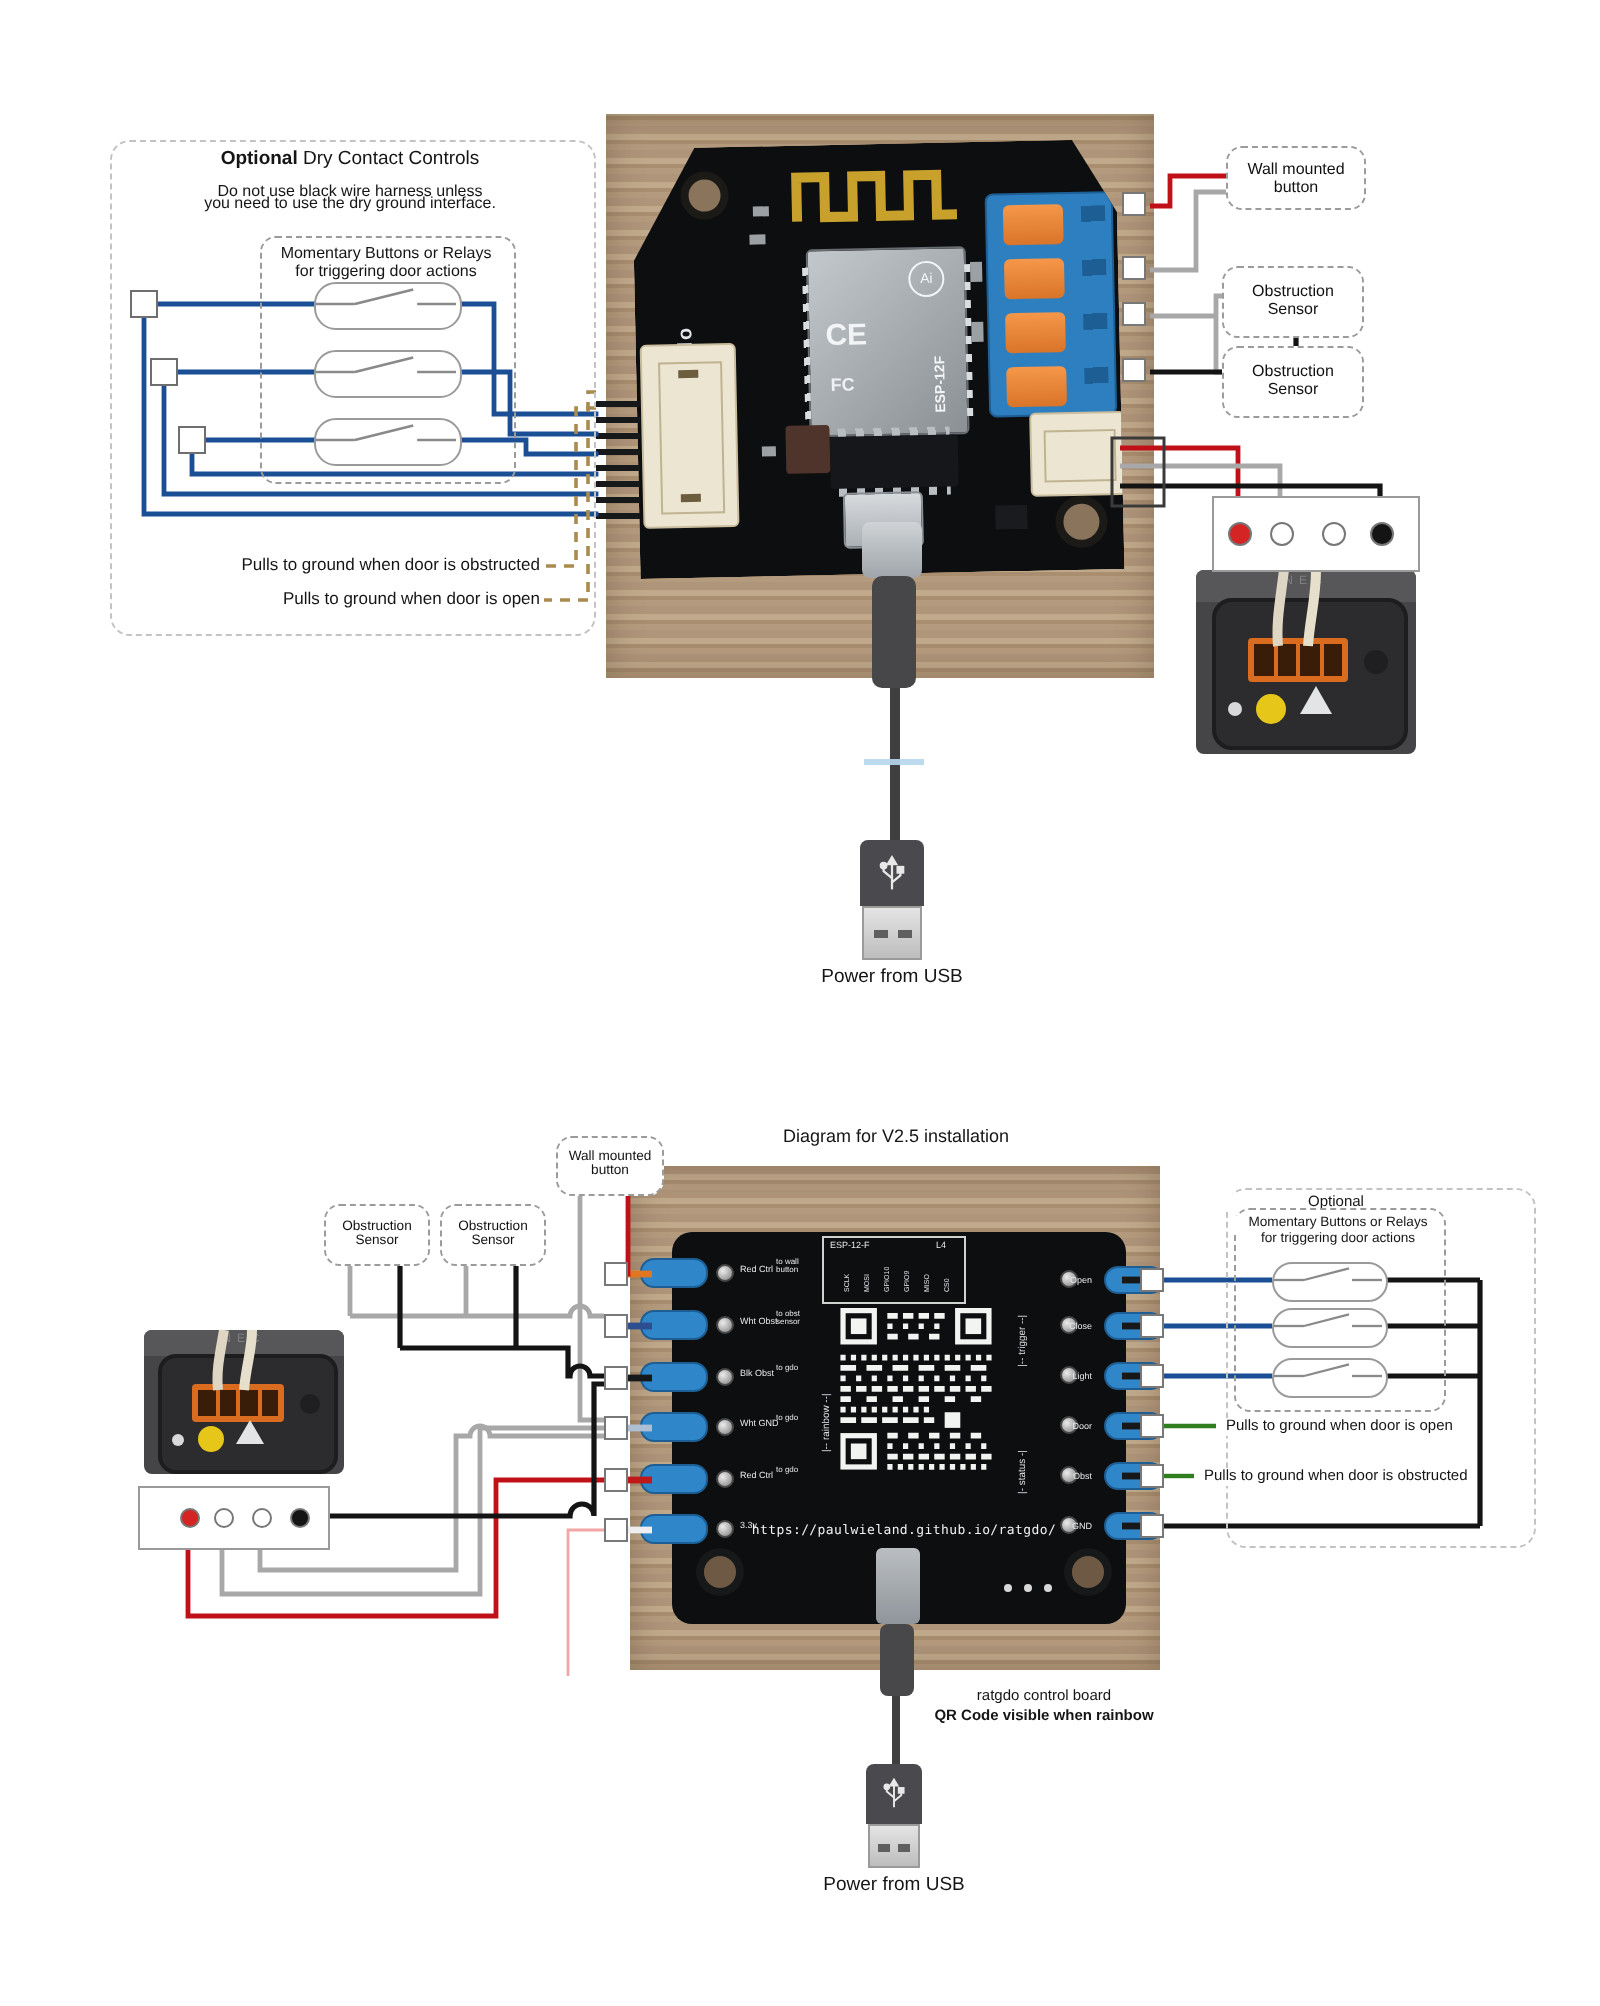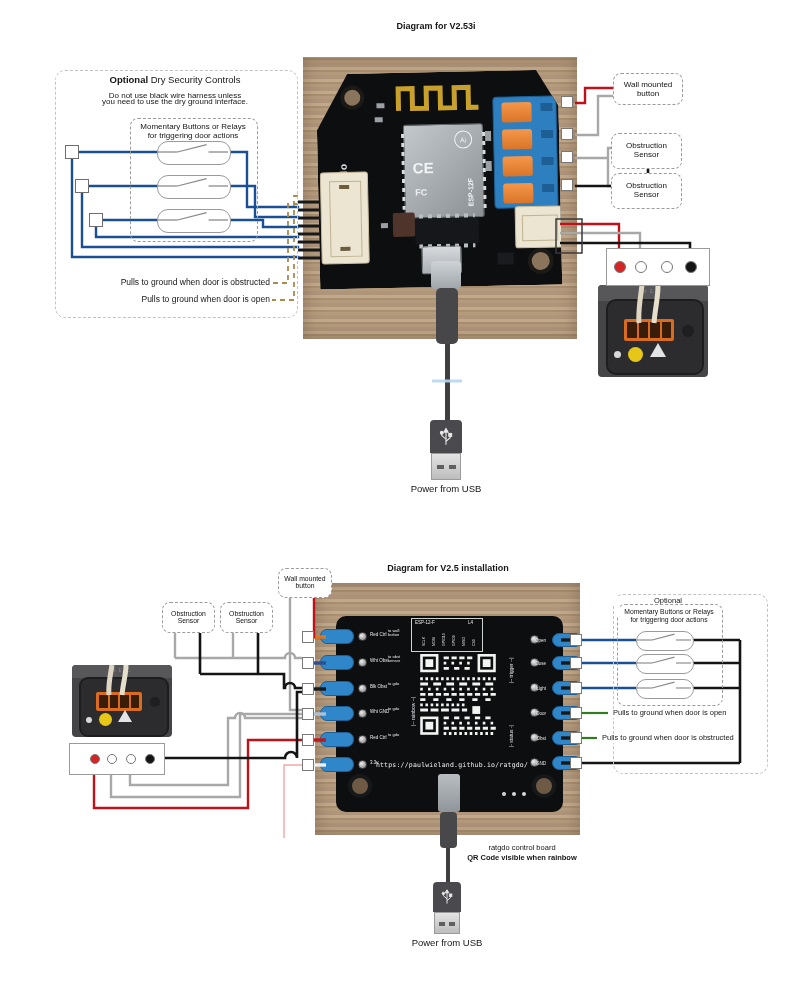--- a/index.html
+++ b/index.html
@@ -26,21 +26,20 @@
   .opener{position:absolute;background:#454547;border-radius:4px;overflow:hidden}
   .pad{position:absolute;background:#9aa0a4}
   svg.overlay{position:absolute;left:0;top:0}
 </style>
 </head>
 <body>
 
 <div id="stage">
 
   <div class="lbl ctext" style="left:286px;top:20px;width:300px;font-size:9px;font-weight:bold;line-height:12px">
-    <span style="display:block">Diagram for V2.53i</span>
   </div>
 
   <div class="wood" style="left:303px;top:57px;width:274px;height:282px"></div>
 
   <div class="pcb" style="left:318px;top:72px;width:242px;height:215px;transform:rotate(-1.2deg);clip-path:polygon(0% 26%,13% 0%,91% 0%,100% 17%,100% 100%,0% 100%)">
 
     <svg class="abs" style="left:76px;top:6px" width="90" height="36" viewBox="0 0 90 36">
       <path d="M6,32 V10 H20 V30 H34 V10 H48 V30 H62 V10 H76 V30 H86" fill="none" stroke="#c8a02c" stroke-width="5"></path>
     </svg>
 
@@ -128,21 +127,21 @@
     <svg class="abs" style="left:0;top:0" width="110" height="44" viewBox="0 0 110 44">
       <path d="M44,0 C42,16 40,26 41,38" fill="none" stroke="#ded6c2" stroke-width="5"></path>
       <path d="M60,0 C60,14 57,24 56,38" fill="none" stroke="#e6dfcc" stroke-width="5"></path>
     </svg>
     <div class="abs" style="left:84px;top:40px;width:12px;height:12px;border-radius:50%;background:#1f1f22"></div>
     <div class="abs" style="left:30px;top:62px;width:15px;height:15px;border-radius:50%;background:#e6c619"></div>
     <div class="abs" style="left:52px;top:58px;width:0;height:0;border-left:8px solid transparent;border-right:8px solid transparent;border-bottom:14px solid #e2e4e6"></div>
     <div class="abs" style="left:16px;top:66px;width:7px;height:7px;border-radius:50%;background:#d8d8da"></div>
   </div>
 
-  <div class="lbl ctext" style="left:298px;top:563px;width:300px;font-size:9px;font-weight:bold">Diagram for V2.5 installation</div>
+  <div class="lbl ctext" style="left:298px;top:563px;width:300px;font-size:9px;font-weight:normal">Diagram for V2.5 installation</div>
 
   <div class="wood" style="left:315px;top:583px;width:265px;height:252px"></div>
 
   <div class="pcb" style="left:336px;top:616px;width:227px;height:196px;border-radius:10px">
 
     <div class="abs" style="left:75px;top:2px;width:72px;height:34px;border:1px solid #cfd3d0;box-sizing:border-box">
       <div class="tsm" style="left:3px;top:1px">ESP-12-F</div>
       <div class="tsm" style="left:56px;top:1px">L4</div>
       <div class="abs vtext" style="left:8px;top:9px;height:24px;font-size:7px;transform:rotate(180deg) scale(.5);color:#dfe3e6">SCLK</div>
       <div class="abs vtext" style="left:18px;top:9px;height:24px;font-size:7px;transform:rotate(180deg) scale(.5);color:#dfe3e6">MOSI</div>
@@ -390,21 +389,21 @@
         <path d="M740,763 H582"></path>
     </g>
     <g fill="none" stroke-width="2.2" stroke="#2e7d1e">
       <path d="M582,713 H608"></path>
         <path d="M582,738 H597"></path>
     </g>
   </svg>
 
   <div class="dotbox" style="left:55px;top:70px;width:241px;height:246px"></div>
   <div class="lbl ctext" style="left:60px;top:75px;width:230px;font-size:9.5px">
-    <b>Optional</b><span> Dry Security Controls</span>
+    <b>Optional</b><span> Dry Contact Controls</span>
   </div>
   <div class="lbl ctext" style="left:60px;top:91px;width:230px;font-size:8px">Do not use black wire harness unless</div>
   <div class="lbl ctext" style="left:60px;top:97px;width:230px;font-size:8px">you need to use the dry ground interface.</div>
 
   <div class="dashbox" style="left:130px;top:118px;width:126px;height:122px;background:transparent"></div>
   <div class="lbl ctext" style="left:131px;top:122px;width:124px;font-size:8px">Momentary Buttons or Relays</div>
   <div class="lbl ctext" style="left:131px;top:131px;width:124px;font-size:8px">for triggering door actions</div>
 
   <div class="pill" style="left:157px;top:141px;width:72px;height:22px">
     <svg width="70" height="20" viewBox="0 0 72 22" preserveAspectRatio="none">

